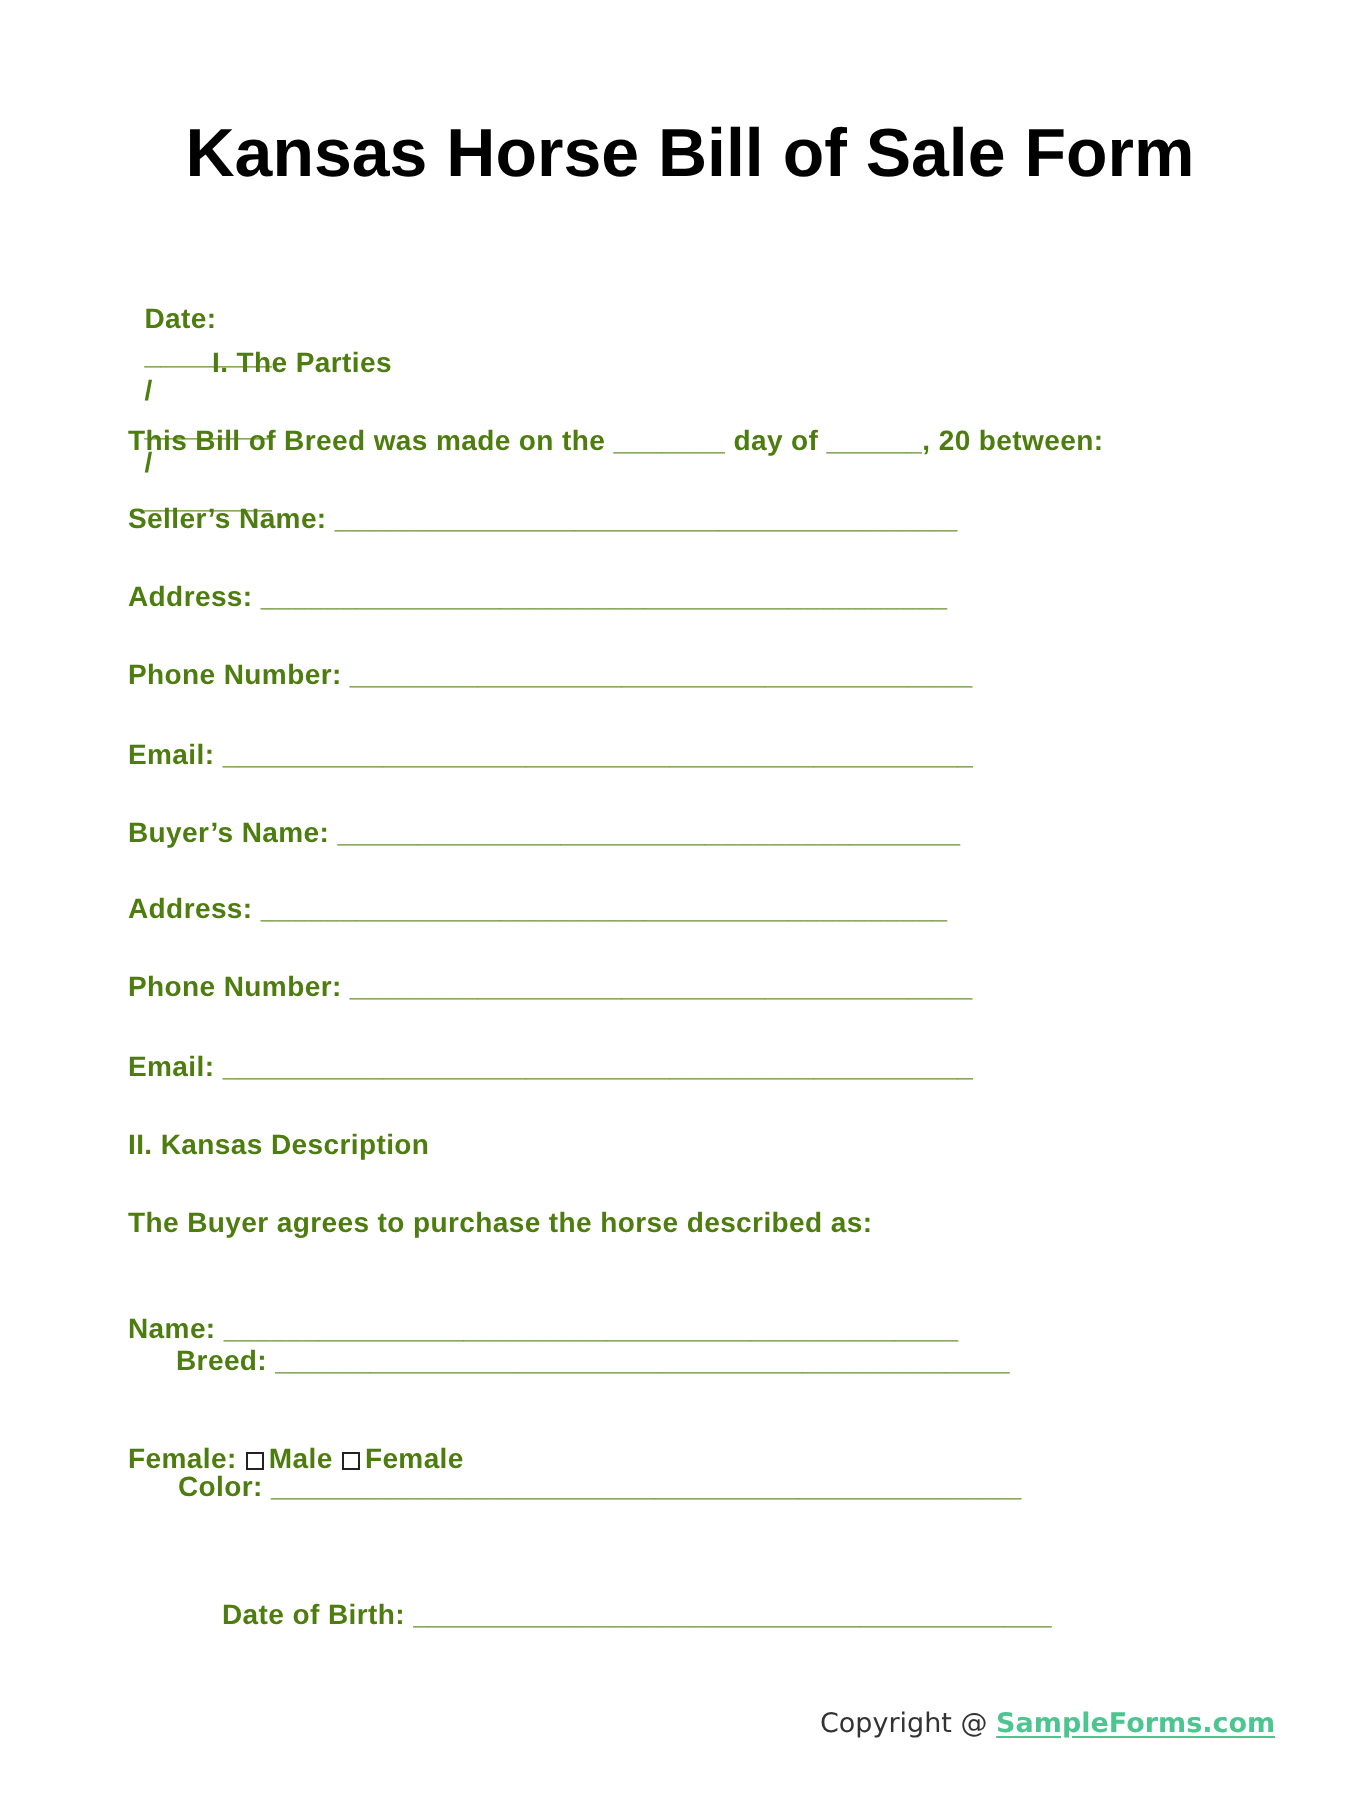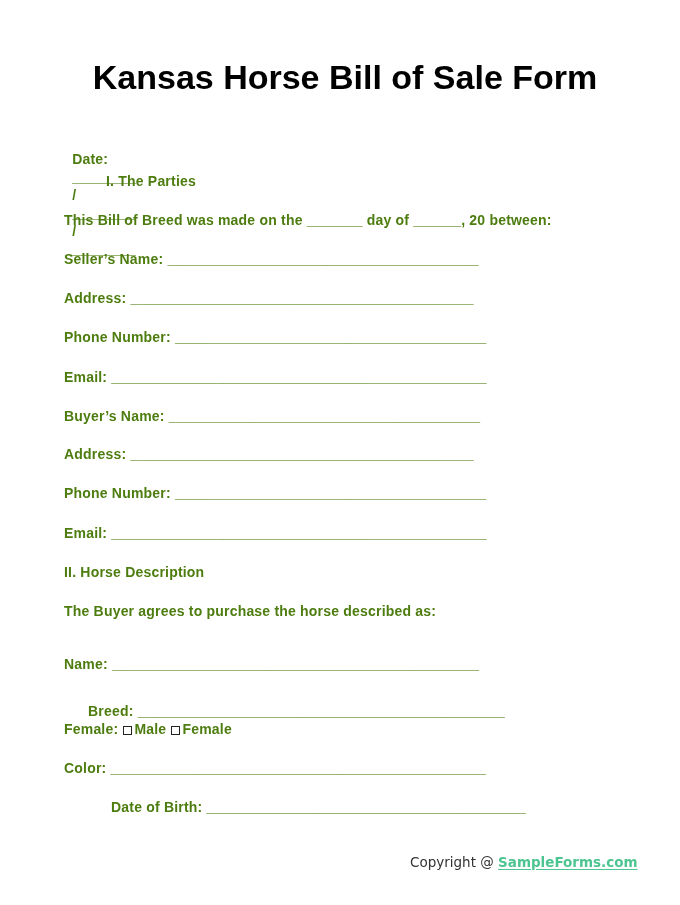--- a/index.html
+++ b/index.html
@@ -93,27 +93,27 @@
 <div class="line" style="top:368px;"><span>Email:</span> <span class="blank">_______________________________________________</span></div>
 
 <div class="line" style="top:407px;"><span>Buyer’s Name:</span> <span class="blank">_______________________________________</span></div>
 
 <div class="line" style="top:445px;"><span>Address:</span> <span class="blank">___________________________________________</span></div>
 
 <div class="line" style="top:484px;"><span>Phone Number:</span> <span class="blank">_______________________________________</span></div>
 
 <div class="line" style="top:524px;"><span>Email:</span> <span class="blank">_______________________________________________</span></div>
 
-<div class="line" style="top:563px;">II. Horse Description</div>
+<div class="line" style="top:563px;">II. Kansas Description</div>
 
 <div class="line" style="top:602px;">The Buyer agrees to purchase the horse described as:</div>
 
 <div class="line" style="top:655px;text-align:right;"><span>Name:</span> <span class="blank">______________________________________________</span></div>
 
-<div class="line" style="top:702px;padding-left:24px;"><span>Breed:</span> <span class="blank">______________________________________________</span></div>
+<div class="line" style="top:671px;padding-left:24px;"><span>Breed:</span> <span class="blank">______________________________________________</span></div>
 
 <div class="line" style="top:720px;"><span>Female:</span> <span class="checkbox"></span><span>Male</span> <span class="checkbox"></span><span>Female</span></div>
 
-<div class="line" style="top:759px;"><span>Color:</span> <span class="blank">_______________________________________________</span></div>
+<div class="line" style="top:734px;margin-left:25px;"><span>Color:</span> <span class="blank">_______________________________________________</span></div>
 
 <div class="line" style="top:798px;padding-left:47px;"><span>Date of Birth:</span> <span class="blank">________________________________________</span></div>
 
 <div class="footer"><span>Copyright @ </span><span class="brand">SampleForms.com</span></div>
 
 </body></html>

